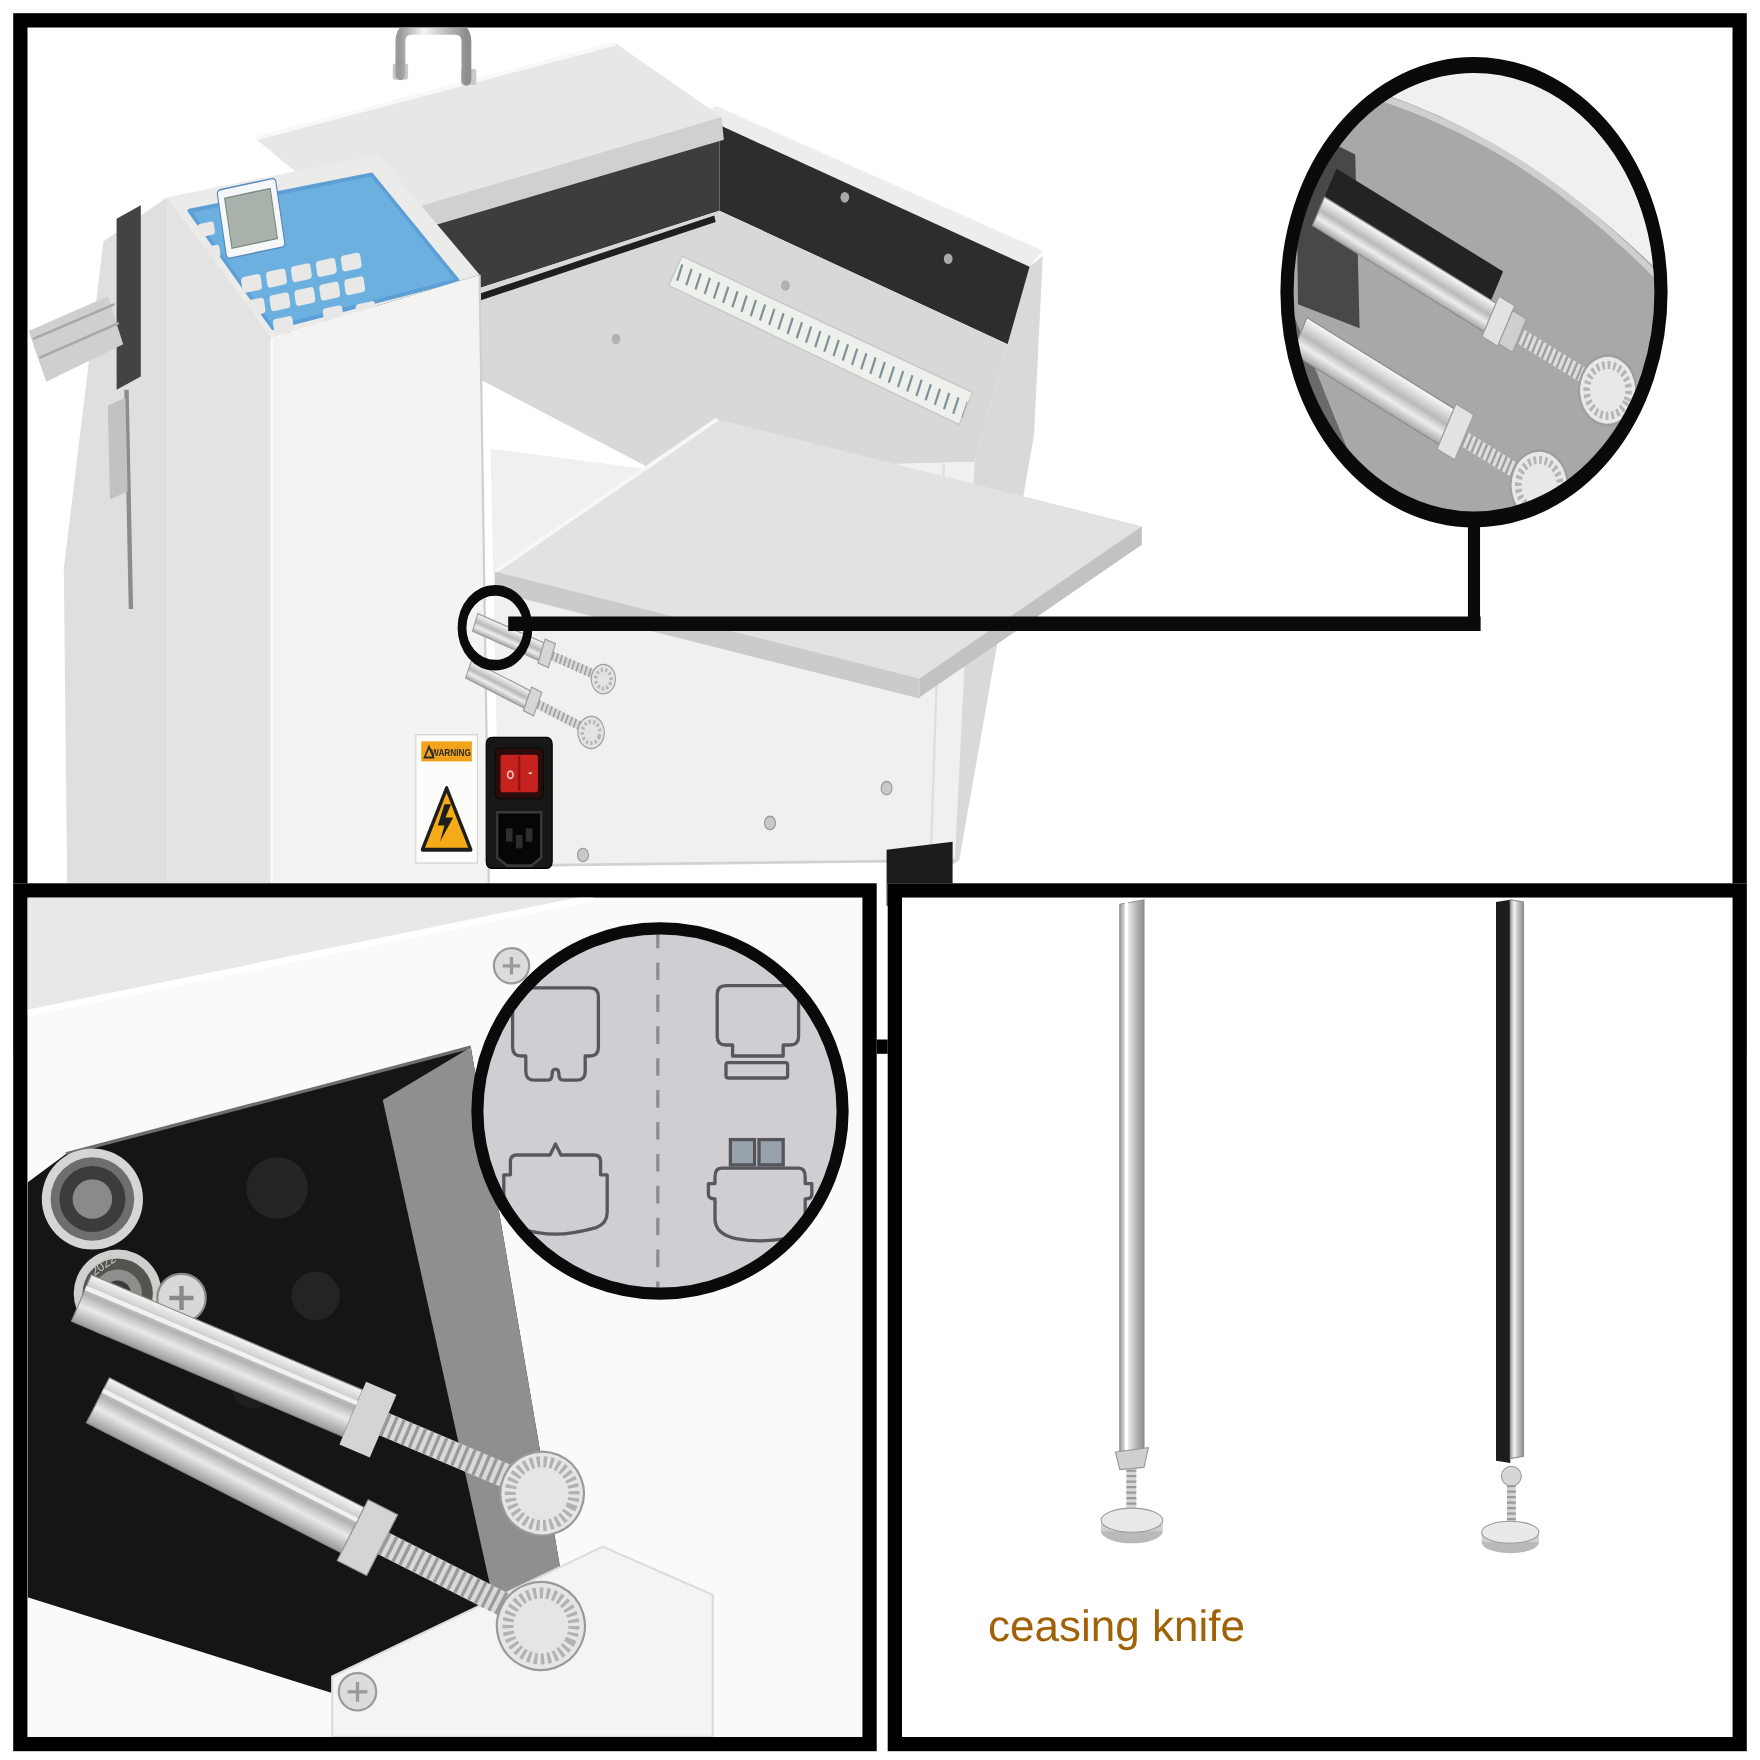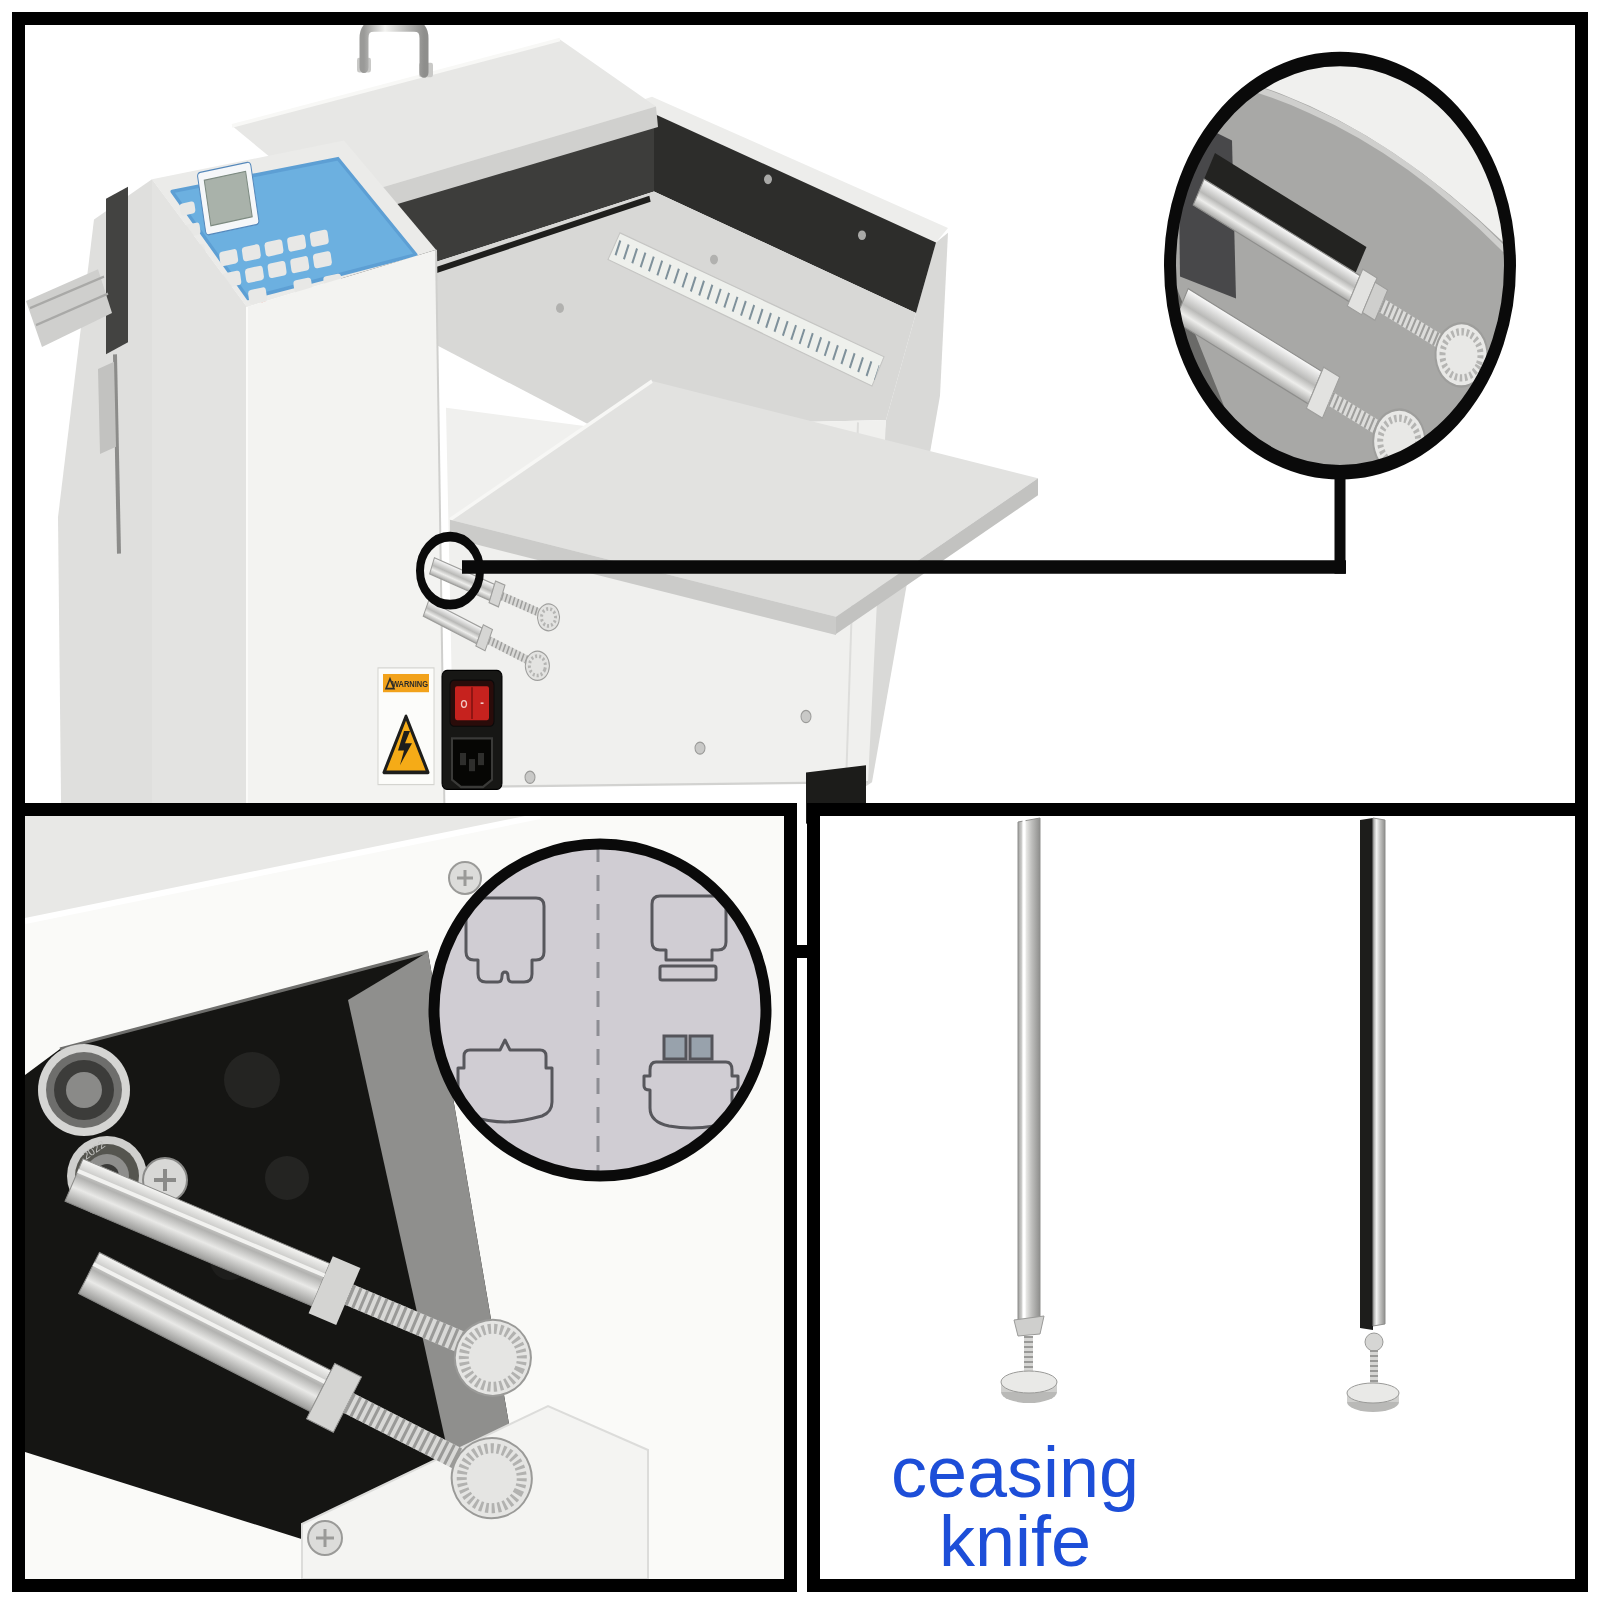--- a/index.html
+++ b/index.html
@@ -2,21 +2,21 @@
 <html><head>
 <meta charset="utf-8">
 <style>
   html,body{margin:0;padding:0;background:#ffffff;}
   body{width:1600px;height:1600px;position:relative;font-family:"Liberation Sans",sans-serif;}
   .panel{position:absolute;border:13px solid #000;background:#fff;box-sizing:border-box;overflow:hidden;}
   .panel svg{display:block;width:100%;height:100%;}
   #panel-top{left:12px;top:12px;width:1576px;height:946px;}
   #panel-bl{left:12px;top:803px;width:785px;height:789px;}
   #panel-br{left:807px;top:803px;width:781px;height:789px;}
-  .knife-label{position:absolute;text-align:center;color:#1d4ed8;font-size:72px;line-height:69px;font-weight:400;}
+  .knife-label{position:absolute;text-align:center;color:#a16207;font-size:40px;line-height:82px;font-weight:400;}
   #label-ceasing{left:45px;top:622px;width:300px;}
   #label-dotted{left:359px;top:622px;width:360px;}
 </style>
 </head>
 <body>
 
 <section class="panel" id="panel-top">
 <svg viewBox="25 25 1550 757" preserveAspectRatio="none">
   <defs>
     <linearGradient id="gradSilver" x1="0" y1="0" x2="0" y2="1">

